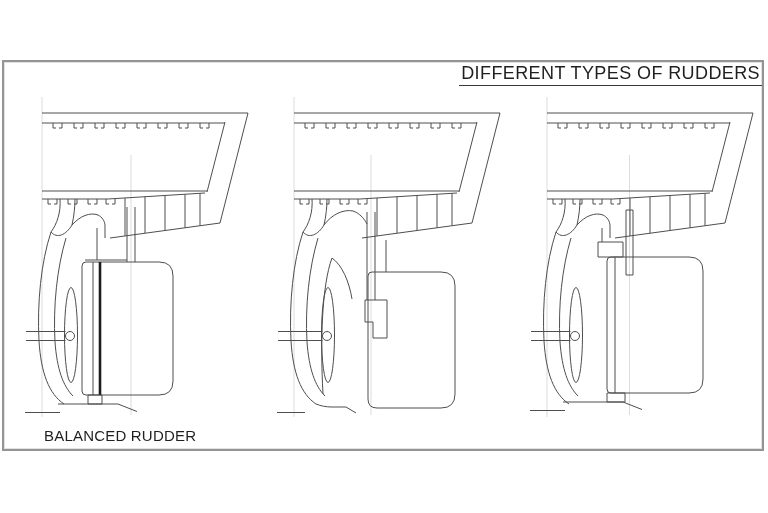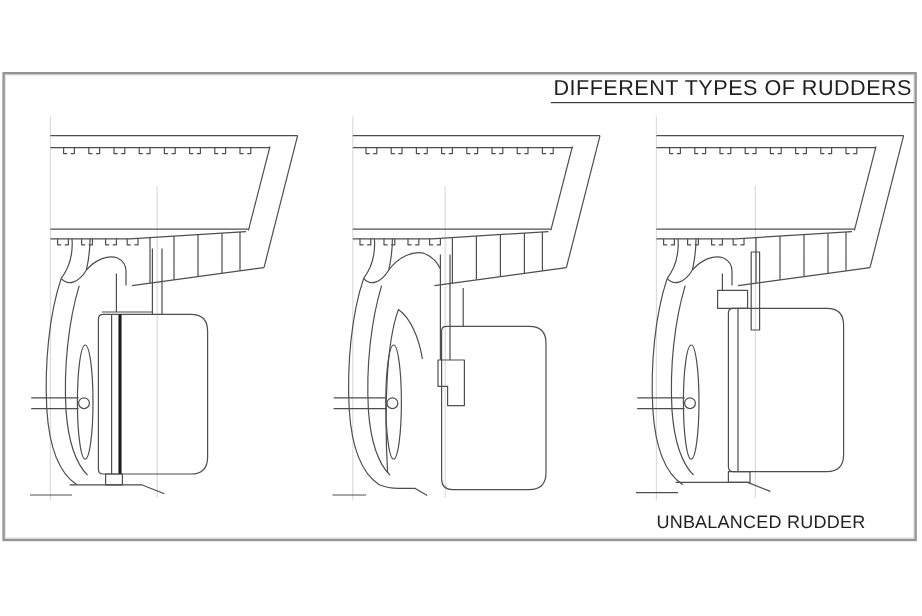--- a/index.html
+++ b/index.html
@@ -153,16 +153,16 @@
         </g>
         <g class="d">
           <path d="M101,115H108V180H101Z"></path>
           <path d="M86,162H164Q178,162 178,176V284Q178,298 164,298H86Q82,298 82,294V166Q82,162 86,162Z"></path>
           <path d="M90,162V298"></path>
           <path d="M82,298H100V307H82Z"></path>
         </g>
       </svg>
     </figure>
 
-    <div class="panel-label" id="label-2">UNBALANCED RUDDER</div>
+    <div class="panel-label" id="label-0">BALANCED RUDDER</div>
 
   </div>
 </div>
 
 </body></html>

